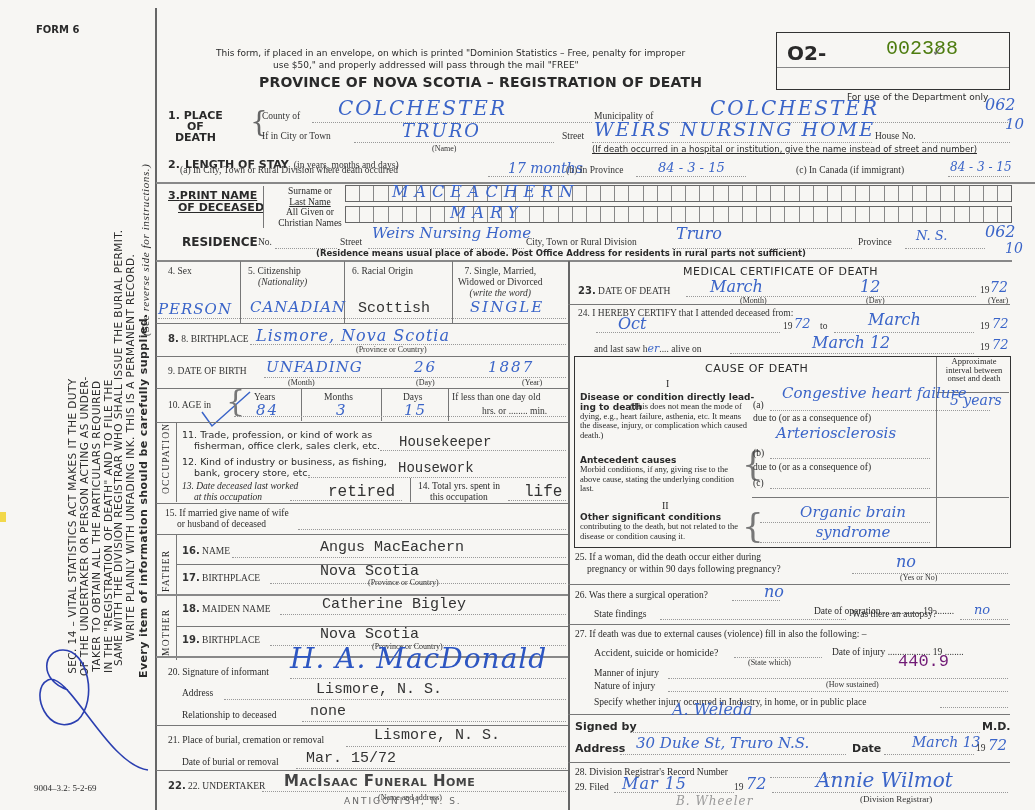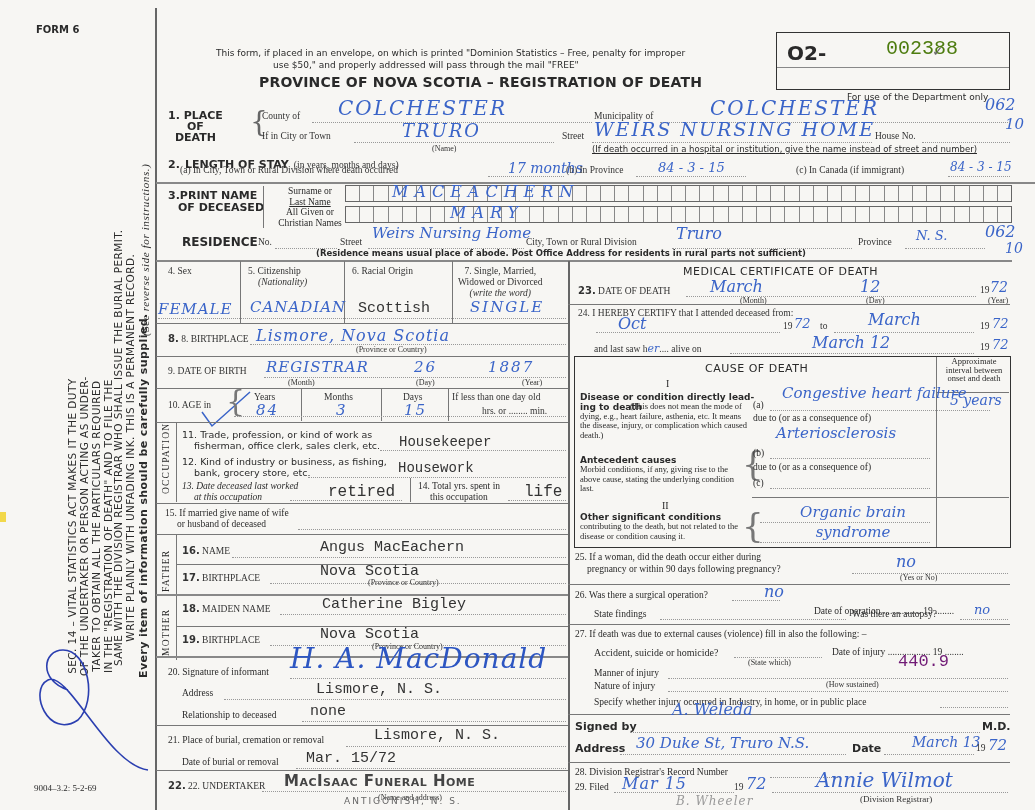--- a/index.html
+++ b/index.html
@@ -97,21 +97,21 @@
 <div class="abs hand" style="left:508px;top:160px;font-size:14px;letter-spacing:0;">17 months</div>
 <div class="abs lbl" style="left:566px;top:165px;">(b) In Province</div>
 <div class="dots" style="left:636px;top:176px;width:110px;"></div>
 <div class="abs hand" style="left:658px;top:160px;font-size:13px;letter-spacing:0;">84 - 3 - 15</div>
 <div class="abs lbl" style="left:796px;top:165px;">(c) In Canada (if immigrant)</div>
 <div class="dots" style="left:948px;top:176px;width:62px;"></div>
 <div class="abs hand" style="left:950px;top:160px;font-size:12px;letter-spacing:0;">84 - 3 - 15</div>
 
 <div class="hline dbl" style="left:156px;top:182px;width:879px;"></div>
 
-<div class="abs sans" style="left:168px;top:190px;font-size:11px;font-weight:bold;line-height:12px;">
+<div class="abs sans" style="left:168px;top:190px;font-size:11px;font-weight:bold;line-height:12px;text-decoration:underline;">
   <div><span>3.</span><span>PRINT NAME</span></div>
   <div style="padding-left:10px;">OF DECEASED</div>
 </div>
 <div class="vline" style="left:263px;top:186px;height:42px;"></div>
 <div class="abs serif" style="left:272px;top:186px;font-size:9.5px;text-align:center;line-height:10.5px;width:76px;">
   <div>Surname or</div>
   <div style="text-decoration:underline;">Last Name</div>
   <div>All Given or</div>
   <div>Christian Names</div>
 </div>
@@ -243,36 +243,36 @@
 <div class="abs lbl" style="left:248px;top:266px;line-height:11px;">
   <div>5. Citizenship</div>
   <div style="padding-left:10px;font-style:italic;">(Nationality)</div>
 </div>
 <div class="abs lbl" style="left:352px;top:266px;">6. Racial Origin</div>
 <div class="abs lbl" style="left:458px;top:266px;line-height:11px;text-align:center;">
   <div>7. Single, Married,</div>
   <div>Widowed or Divorced</div>
   <div style="font-style:italic;">(write the word)</div>
 </div>
-<div class="abs hand" style="left:158px;top:300px;font-size:15px;letter-spacing:1px;">FEMALE</div>
+<div class="abs hand" style="left:158px;top:300px;font-size:15px;letter-spacing:1px;">PERSON</div>
 <div class="abs hand" style="left:250px;top:298px;font-size:15px;letter-spacing:1px;">CANADIAN</div>
 <div class="abs type" style="left:358px;top:300px;">Scottish</div>
 <div class="abs hand" style="left:470px;top:298px;font-size:15px;letter-spacing:2px;">SINGLE</div>
 <div class="dots" style="left:158px;top:318px;width:408px;"></div>
 <div class="hline" style="left:156px;top:323px;width:412px;"></div>
 
 <div class="abs lbl" style="left:168px;top:333px;"><span class="num" style="font-size:10px;">8.</span> <span>8. BIRTHPLACE</span></div>
 <div class="dots" style="left:250px;top:344px;width:316px;"></div>
 <div class="abs hand" style="left:256px;top:326px;font-size:16px;letter-spacing:1px;">Lismore, Nova Scotia</div>
 <div class="abs small" style="left:356px;top:345px;">(Province or Country)</div>
 <div class="hline" style="left:156px;top:356px;width:412px;"></div>
 
 <div class="abs lbl" style="left:168px;top:366px;">9. DATE OF BIRTH</div>
 <div class="dots" style="left:264px;top:377px;width:302px;"></div>
-<div class="abs hand" style="left:266px;top:358px;font-size:15px;letter-spacing:1px;">REGISTRAR</div>
+<div class="abs hand" style="left:266px;top:358px;font-size:15px;letter-spacing:1px;">UNFADING</div>
 <div class="abs hand" style="left:414px;top:358px;font-size:15px;">26</div>
 <div class="abs hand" style="left:488px;top:358px;font-size:15px;">1887</div>
 <div class="abs small" style="left:288px;top:378px;">(Month)</div>
 <div class="abs small" style="left:416px;top:378px;">(Day)</div>
 <div class="abs small" style="left:522px;top:378px;">(Year)</div>
 <div class="hline" style="left:156px;top:388px;width:412px;"></div>
 
 <div class="abs lbl" style="left:168px;top:400px;">10. AGE in</div>
 <svg class="abs" style="left:198px;top:390px;" width="60" height="40">
     <path d="M4 22 L14 36 L52 2" fill="none" stroke="#3a64c8" stroke-width="1.5"></path>

